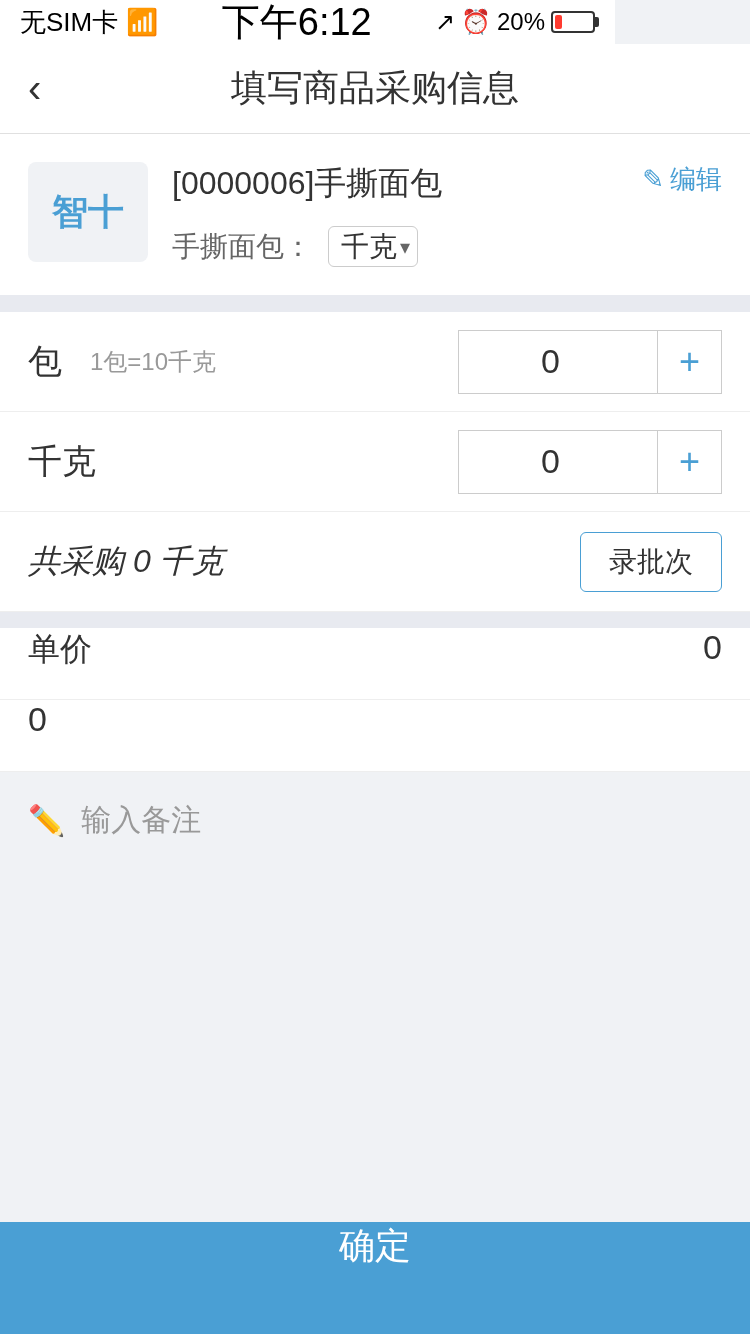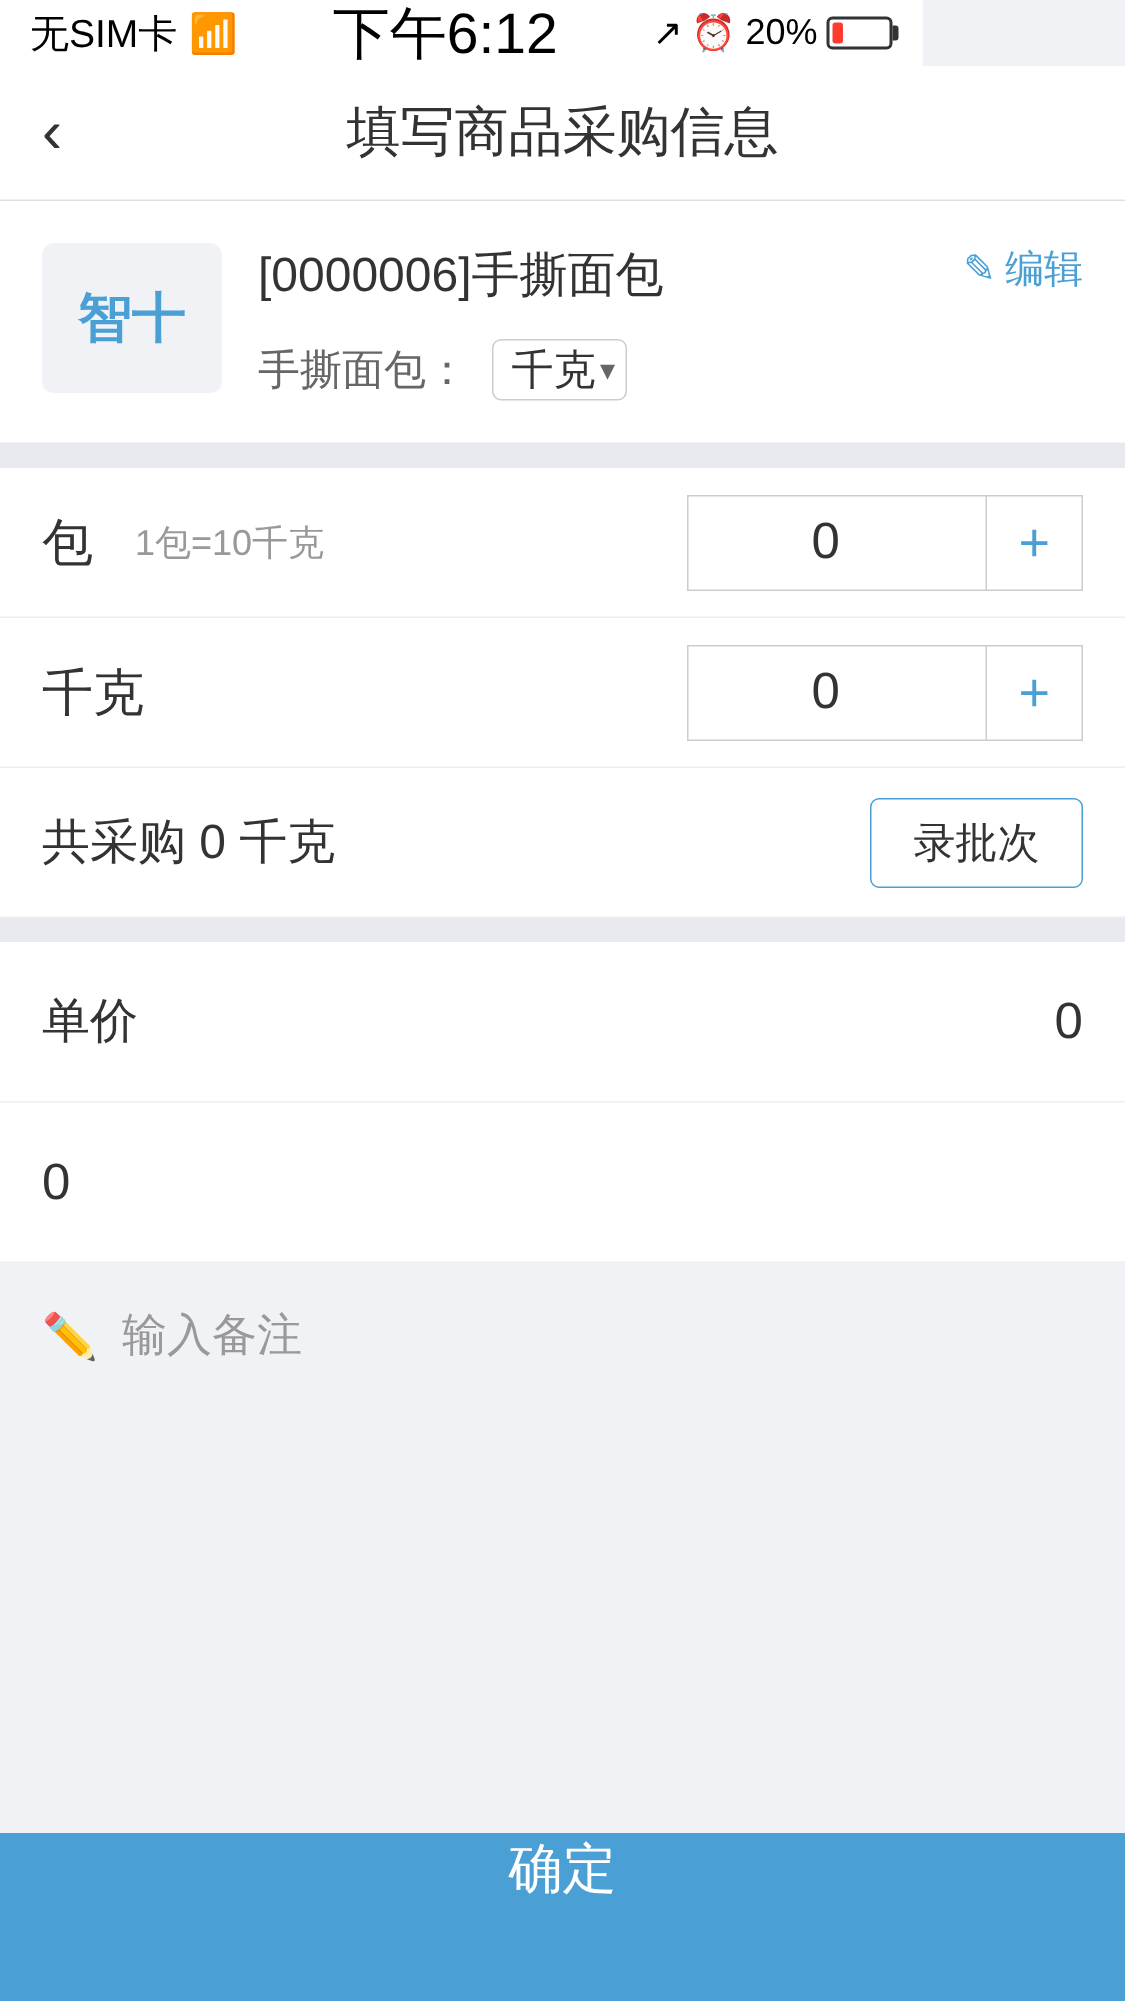--- a/index.html
+++ b/index.html
@@ -230,41 +230,42 @@
       align-items: center;
       padding: 0 28px;
       height: 100px;
       background: #fff;
       border-bottom: 1px solid #eee;
     }
     .total-text {
       font-size: 32px;
       color: #333;
       flex: 1;
+      font-style: italic;
     }
     .record-batch-btn {
       border: 1px solid #4a9fd4;
       border-radius: 6px;
       padding: 10px 28px;
       font-size: 28px;
       color: #333;
       background: #fff;
       cursor: pointer;
     }
 
     
     .price-section {
       background: #fff;
       margin-top: 0;
     }
     .price-row {
       display: flex;
-      align-items: center;
+      align-items: flex-start;
       padding: 0 28px;
-      height: 107px;
+      height: 72px;
       border-bottom: 1px solid #eee;
     }
     .price-label {
       font-size: 32px;
       color: #333;
       flex: 1;
     }
     .price-value {
       font-size: 34px;
       color: #333;

